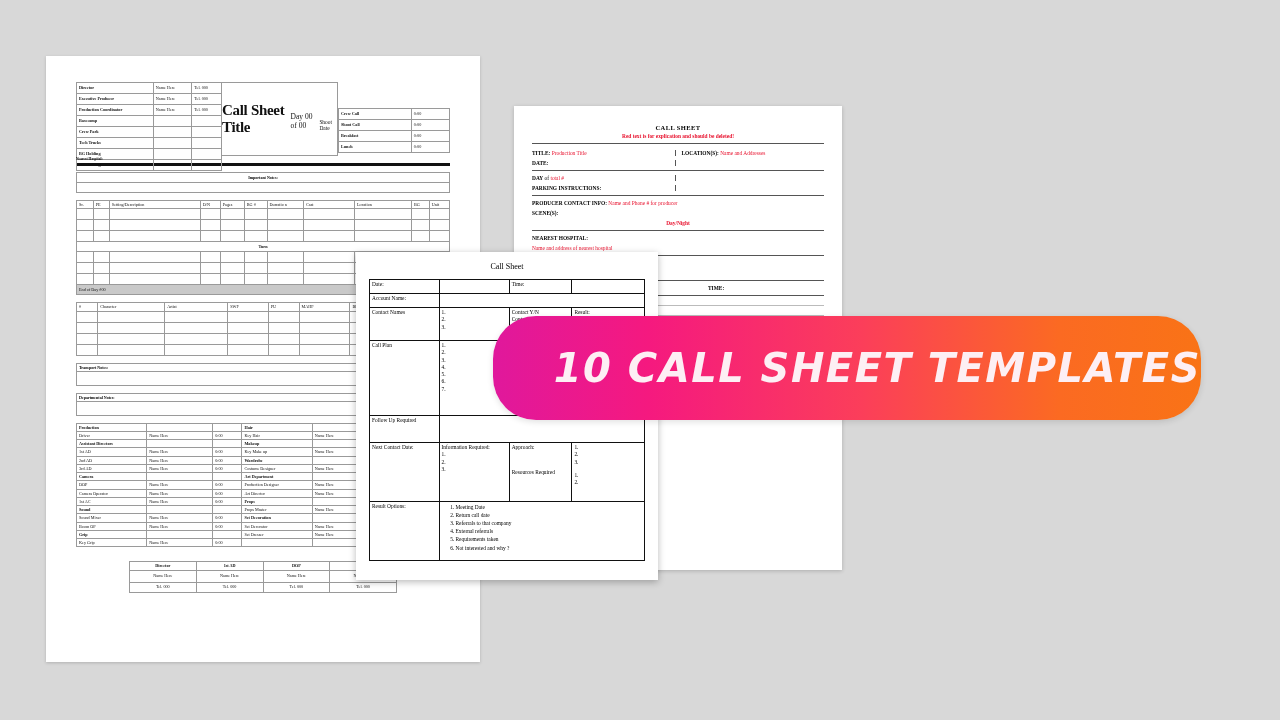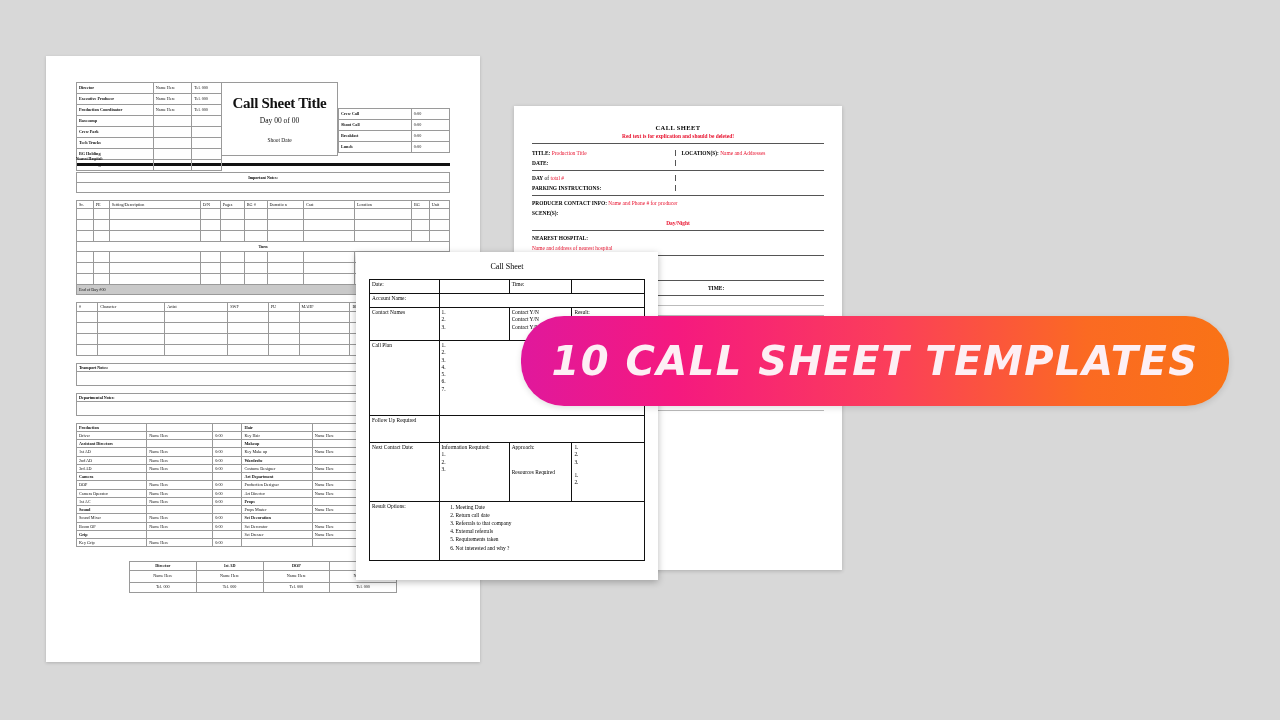--- a/index.html
+++ b/index.html
@@ -21,21 +21,21 @@
   .tbl{border-collapse:collapse;width:100%;}
   .tbl td,.tbl th{border:1px solid #9a9a9a;font-size:4.2px;line-height:1.25;padding:1px 2px;color:#111;}
   .gray{color:#b0b0b0;}
   .tiny{font-size:3.6px;}
 
   
   .s1-head{display:flex;width:100%;height:74px;}
   .s1-head-left{width:146px;}
   .s1-head-left table{width:100%;height:100%;}
   .s1-head-left td{height:8px;}
-  .s1-head-mid{flex:1;border:1px solid #9a9a9a;border-left:none;display:flex;flex-direction:column;align-items:center;justify-content:center;text-align:right;}
+  .s1-head-mid{flex:1;border:1px solid #9a9a9a;border-left:none;display:flex;flex-direction:row;align-items:center;justify-content:center;}
   .s1-title{font-size:15px;font-weight:bold;letter-spacing:-.3px;color:#111;}
   .s1-sub{font-size:7.5px;margin-top:4px;color:#111;}
   .s1-date{font-size:5.4px;margin-top:12px;color:#111;}
   .s1-head-right{width:112px;}
   .s1-head-right table{width:100%;}
   .s1-head-right td{height:8px;}
   .row-label{font-weight:bold;}
 
   .barline{height:3px;background:#111;margin-top:2px;}
   .note-bar{border:1px solid #9a9a9a;height:9px;display:flex;align-items:center;justify-content:center;font-size:4px;font-weight:bold;margin-top:6px;}
@@ -67,24 +67,24 @@
   .sheet3{
     position:absolute;left:356px;top:252px;width:302px;height:328px;
     background:#ffffff;box-shadow:0 2px 7px rgba(0,0,0,.28);
   }
   .s3-title{text-align:center;font-size:8px;margin-top:10px;}
   .s3-tbl{border-collapse:collapse;width:276px;margin:8px auto 0;}
   .s3-tbl td{border:1px solid #111;font-size:5.4px;vertical-align:top;padding:1px 2px;line-height:1.35;}
 
   
   .banner{
-    position:absolute;left:521px;top:316px;width:708px;height:90px;
+    position:absolute;left:493px;top:316px;width:708px;height:104px;
     border-radius:43px;
     background:linear-gradient(90deg,#e0189c 0%,#f5197f 22%,#fb3e5a 52%,#fb6a22 80%,#f97316 100%);
-    display:flex;align-items:center;justify-content:center;
+    display:flex;align-items:center;justify-content:flex-end;
     box-shadow:0 2px 6px rgba(0,0,0,.12);
   }
   .banner span{
     font-family:"DejaVu Sans", sans-serif;
     font-style:italic;font-weight:bold;
     font-size:40px;letter-spacing:1.5px;
     color:#fdeff4;
     white-space:nowrap;
   }
 </style>

